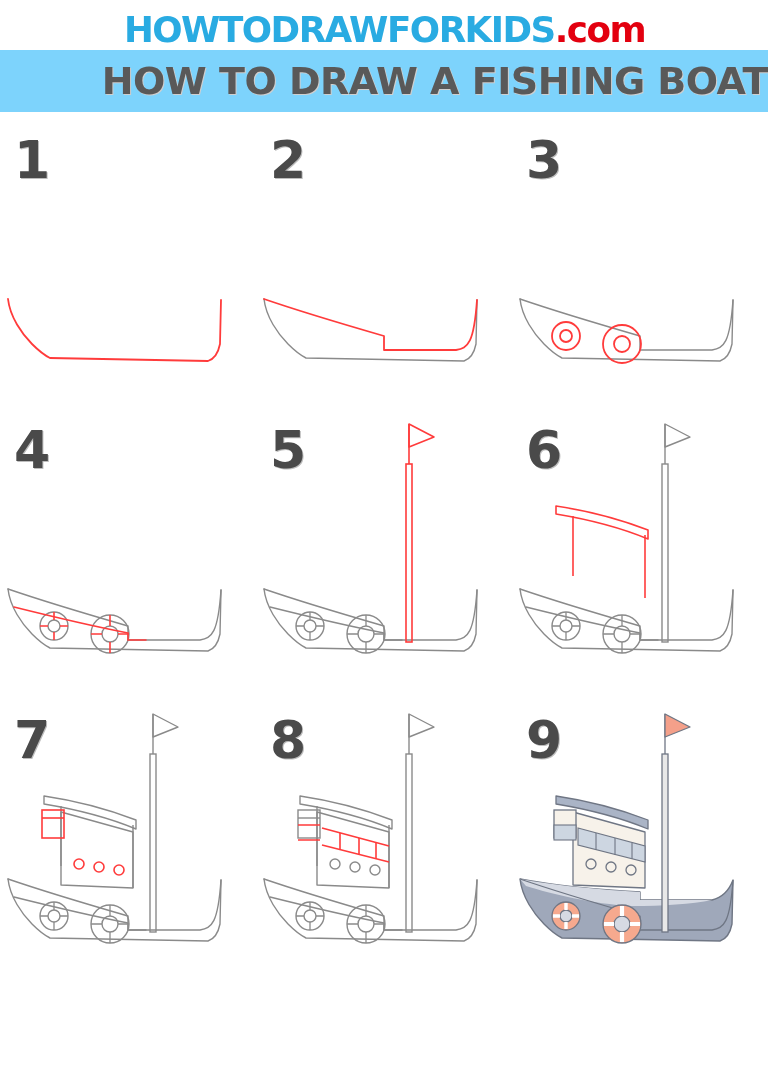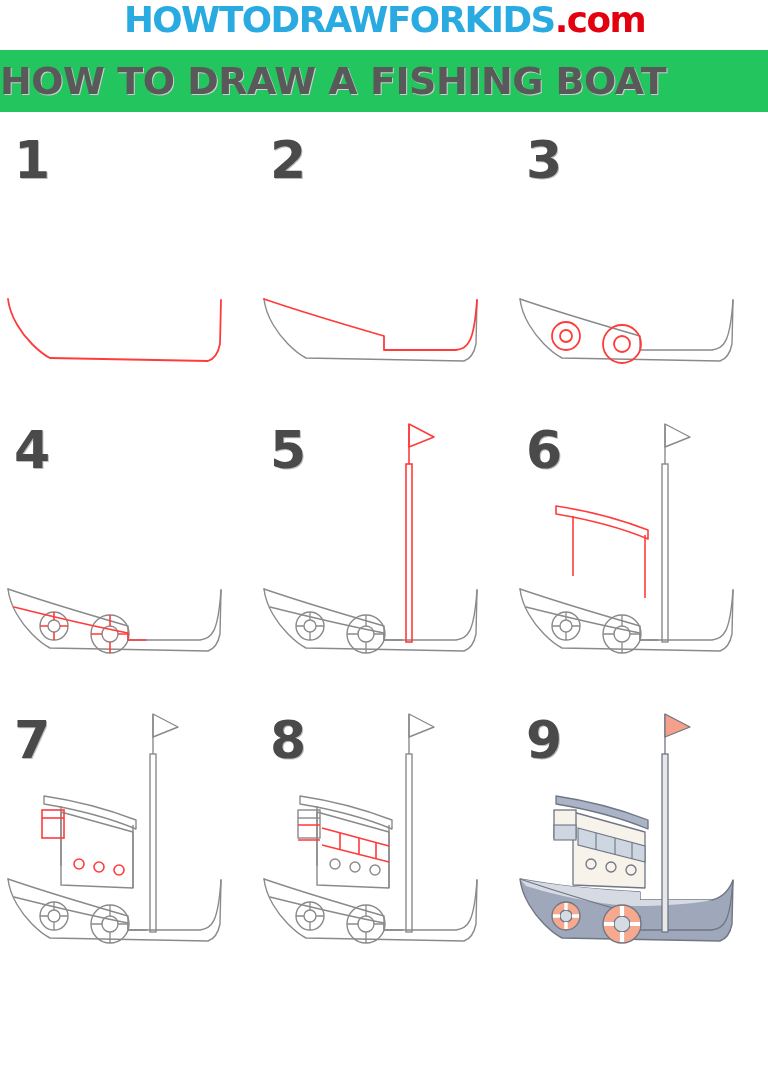--- a/index.html
+++ b/index.html
@@ -5,37 +5,37 @@
   html,body{margin:0;padding:0;}
   body{
     width:768px;height:1087px;
     background:#ffffff;
     font-family:"Liberation Sans", sans-serif;
     overflow:hidden;
     position:relative;
   }
   .logo-bar{
     height:50px;width:100%;
-    display:flex;align-items:flex-start;justify-content:center;
+    display:flex;align-items:flex-end;justify-content:center;
     background:#ffffff;
   }
   .logo-text{
     font-size:35px;font-weight:bold;
     letter-spacing:-1.5px;
     font-family:"DejaVu Sans", sans-serif;
     transform:scaleX(1.02);
     white-space:nowrap;
   }
   .logo-main{color:#29abe2;}
   .logo-dot{color:#e3000f;}
   .logo-com{color:#e3000f;}
   .title-bar{
     height:62px;width:100%;
-    background:#22c55e;
-    display:flex;align-items:center;justify-content:flex-start;
+    background:#7dd3fc;
+    display:flex;align-items:center;justify-content:flex-end;
   }
   .title-text{
     font-size:38px;font-weight:bold;
     color:#595959;
     letter-spacing:-0.5px;
     font-family:"DejaVu Sans", sans-serif;
     white-space:nowrap;
     text-shadow:1px 1px 0 #cfcfcf;
   }
   .grid{

